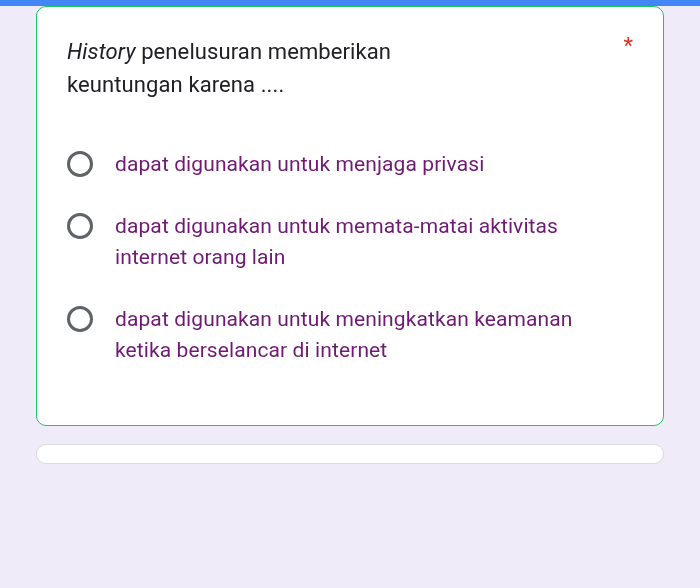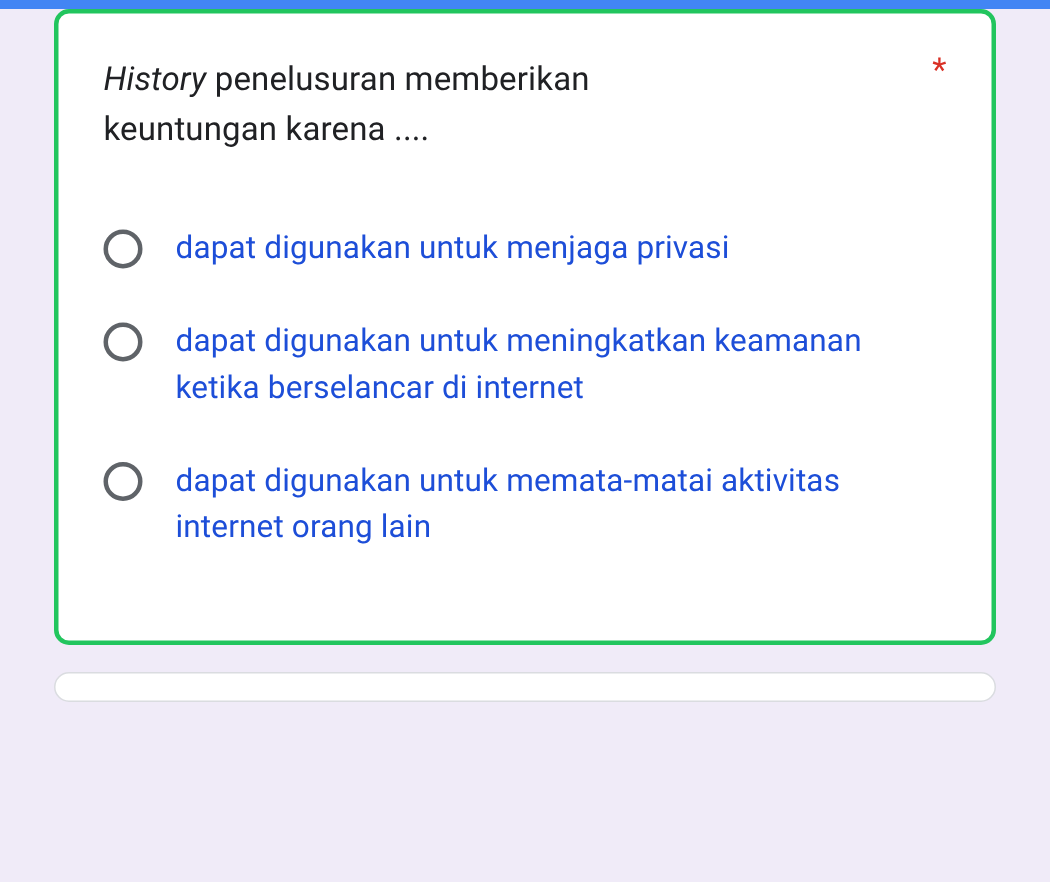--- a/index.html
+++ b/index.html
@@ -14,21 +14,21 @@
   }
   .topbar {
     width: 100%;
     height: 6px;
     background: #4285f4;
   }
   .card {
     margin: 0 36px;
     margin-top: 0;
     background: #ffffff;
-    border: 3px solid #22c55e;
+    border: 1px solid #22c55e;
     border-radius: 10px;
     padding: 28px 30px 44px 30px;
     position: relative;
   }
   .question-row {
     display: flex;
     justify-content: space-between;
     align-items: flex-start;
   }
   .question-text {
@@ -75,21 +75,21 @@
     top: 50%;
     left: 50%;
     width: 14px;
     height: 14px;
     background: #1a73e8;
     border-radius: 50%;
     transform: translate(-50%, -50%);
   }
   .option-label {
     font-size: 21px;
-    color: #1d4ed8;
+    color: #701a75;
     line-height: 1.45;
     letter-spacing: 0.1px;
   }
   .nextcard {
     margin: 18px 36px 0 36px;
     background: #ffffff;
     border: 1px solid #dadce0;
     border-radius: 10px;
     height: 20px;
   }
@@ -107,22 +107,22 @@
     <div class="required-mark">*</div>
   </div>
 
   <div class="options">
     <div class="option">
       <div class="radio"></div>
       <div class="option-label">dapat digunakan untuk menjaga privasi</div>
     </div>
     <div class="option">
       <div class="radio"></div>
-      <div class="option-label">dapat digunakan untuk meningkatkan keamanan ketika berselancar di internet</div>
+      <div class="option-label">dapat digunakan untuk memata-matai aktivitas internet orang lain</div>
     </div>
     <div class="option">
       <div class="radio"></div>
-      <div class="option-label">dapat digunakan untuk memata-matai aktivitas internet orang lain</div>
+      <div class="option-label">dapat digunakan untuk meningkatkan keamanan ketika berselancar di internet</div>
     </div>
   </div>
 </div>
 
 <div class="nextcard"></div>
 
 </body></html>

